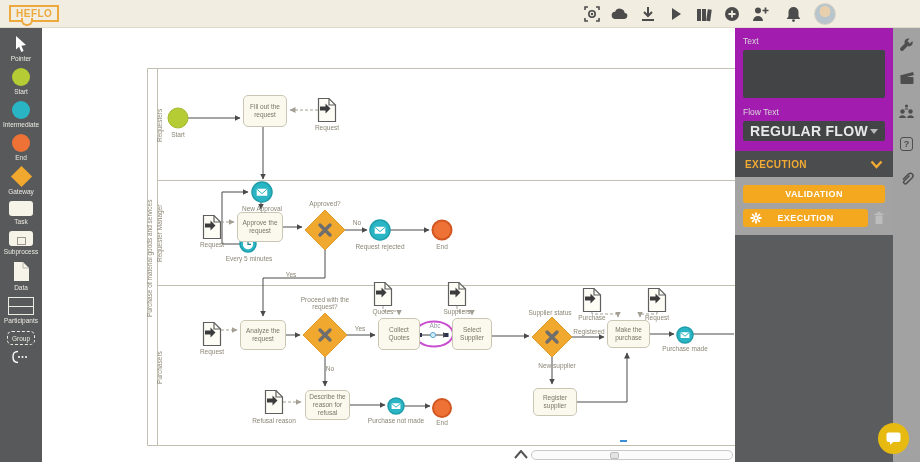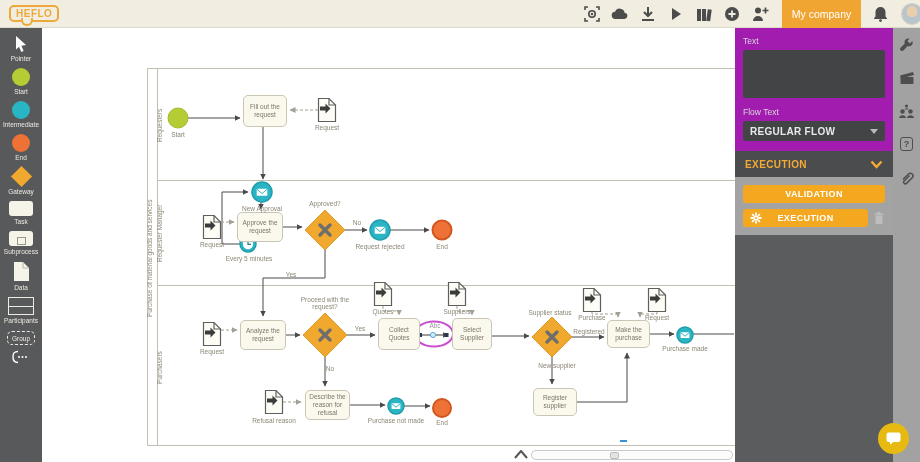--- a/index.html
+++ b/index.html
@@ -4,21 +4,21 @@
 <style>
   * { box-sizing: border-box; margin:0; padding:0; }
   html,body { width:920px; height:462px; overflow:hidden; }
   body { font-family:"Liberation Sans", sans-serif; background:#fff; }
   .app { position:relative; width:920px; height:462px; overflow:hidden; }
 
   
   .topbar { position:absolute; left:0; top:0; width:920px; height:28px;
     background:#f1ede0; border-bottom:1px solid #ddd9cb;
     display:flex; align-items:center; }
-  .logo { margin-left:9px; border:2px solid #eda93b; border-radius:5px;
+  .logo { margin-left:9px; border:2px solid #eda93b; border-radius:0;
     color:#eda93b; font-weight:bold; font-size:10px; padding:1px 5px 1px 5px;
     position:relative; letter-spacing:.5px; }
   .logo:after { content:""; position:absolute; left:10px; bottom:-6px; width:8px; height:6px;
     border:2px solid #eda93b; border-top:none; border-radius:0 0 8px 8px; background:#f1ede0; }
   .tb-icons { position:absolute; left:578px; top:0; height:28px; display:flex; align-items:center; }
   .tb-ic { width:28px; height:28px; display:flex; align-items:center; justify-content:center; cursor:pointer; }
   .tb-ic svg { display:block; }
   .company-btn { width:79px; height:28px; background:#f0a432; color:#fff; font-size:10.5px;
     display:flex; align-items:center; justify-content:center; margin-left:8px; cursor:pointer; }
   .bell-wrap { width:30px; height:28px; display:flex; align-items:center; justify-content:center; margin-left:4px;}
@@ -68,21 +68,21 @@
     font-size:10.5px; font-weight:bold; letter-spacing:.6px; color:#efefef; }
   .sec-bar { height:26px; background:#4b4c4e; display:flex; align-items:center; justify-content:space-between;
     padding:0 10px; cursor:pointer; }
   .sec-title { color:#f3ab33; font-size:10px; font-weight:bold; letter-spacing:.4px; }
   .sec-content { background:#a21caf; padding:8px 8px 10px 8px; }
   .fld-label { font-size:8.5px; color:#d8d8d8; margin-bottom:4px; }
   .txt-area { width:142px; height:48px; background:#434446; border:none; border-radius:2px;
     resize:none; display:block; margin-bottom:9px; color:#eee; font-family:"Liberation Sans",sans-serif; }
   .select { width:142px; height:20px; background:#434446; border-radius:2px; display:flex;
     align-items:center; justify-content:space-between; padding:0 7px; cursor:pointer; }
-  .select-val { font-size:10px; font-weight:bold; color:#e9e9e9; letter-spacing:.3px; }
+  .select-val { font-size:14px; font-weight:bold; color:#e9e9e9; letter-spacing:.3px; }
   .caret { width:0; height:0; border-left:4px solid transparent; border-right:4px solid transparent;
     border-top:5px solid #b9b9b9; }
   .btn-area { background:#a3a3a3; padding:8px; }
   .btn { height:18px; background:#f3a81f; border-radius:3px; color:#fff; font-size:9px; font-weight:bold;
     letter-spacing:.4px; display:flex; align-items:center; justify-content:center; cursor:pointer; }
   .btn + .btn-row { margin-top:6px; }
   .btn-row { display:flex; align-items:center; gap:5px; }
   .btn-row .btn { flex:1; position:relative; }
   .btn-gear { position:absolute; left:7px; top:3px; }
 
@@ -150,21 +150,20 @@
       </div>
       <div class="tb-ic">
         <svg width="18" height="16">
             <g fill="#4c4c4c">
           <circle cx="7" cy="4.5" r="3"></circle>
               <path d="M2,15 a5,5 0 0 1 10,0 z"></path>
             </g>
           <path d="M14.5,1.5 V7.5 M11.5,4.5 H17.5" stroke="#4c4c4c" stroke-width="1.7"></path>
           </svg>
       </div>
-      <div class="company-btn">My company</div>
       <div class="bell-wrap">
         <svg width="15" height="16">
             <path d="M7.5,1 a5,5 0 0 1 5,5 v4.2 l1.8,2.8 H0.7 l1.8,-2.8 V6 a5,5 0 0 1 5,-5 z" fill="#4c4c4c"></path>
           <circle cx="7.5" cy="14.6" r="1.4" fill="#4c4c4c"></circle>
           </svg>
       </div>
       <div class="avatar"></div>
     </div>
   </header>
 

